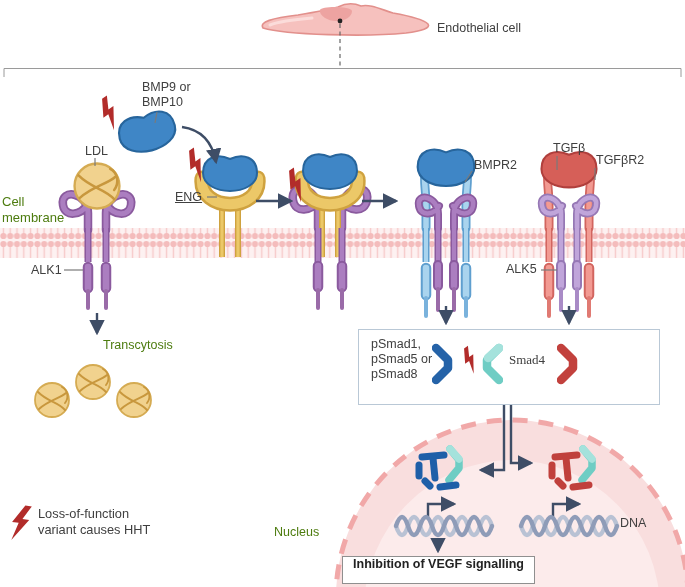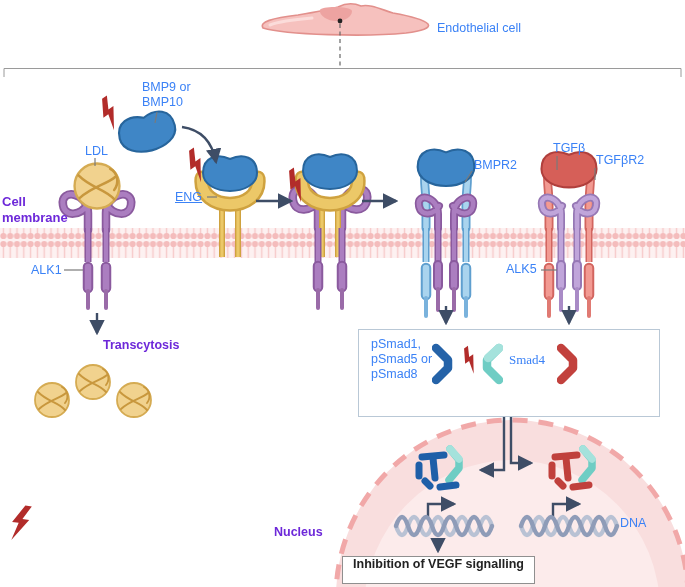--- a/index.html
+++ b/index.html
@@ -1,22 +1,22 @@
 <!DOCTYPE html>
 <html><head>
 <meta charset="utf-8">
 <style>
   html,body{margin:0;padding:0;background:#ffffff;}
   #canvas{position:relative;width:685px;height:587px;background:#fff;overflow:hidden;
           font-family:"Liberation Sans",sans-serif;color:#3c3c3c;}
   #artwork{position:absolute;left:0;top:0;z-index:1;}
-  .lbl{position:absolute;z-index:2;font-size:12.5px;line-height:15px;white-space:pre-line;color:#3b82f6;}
-  .bold{font-weight:bold;color:#6d28d9;}
+  .lbl{position:absolute;z-index:2;font-size:12.5px;line-height:15px;white-space:pre-line;color:#404040;}
+  .bold{font-weight:normal;color:#4d7c0f;}
   .box{position:absolute;z-index:2;background:#fff;box-sizing:border-box;}
-  #psmad-box{left:358px;top:329px;width:302px;height:88px;border:1.5px solid #b9c8d6;}
+  #psmad-box{left:358px;top:329px;width:302px;height:76px;border:1.5px solid #b9c8d6;}
   #psmad-box .abs{position:absolute;}
   #inhibition-box{left:342px;top:556px;width:193px;height:28px;border:1.3px solid #8f8f8f;
                   display:flex;align-items:flex-start;justify-content:center;
                   font-weight:bold;font-size:12.5px;color:#222;white-space:nowrap;z-index:3;}
 </style>
 </head>
 <body>
 
 <div id="canvas">
 
@@ -209,20 +209,22 @@
 membrane</div>
 <div class="lbl" style="left:175px;top:190px;text-decoration:underline;">ENG</div>
 <div class="lbl" style="left:31px;top:263px;">ALK1</div>
 <div class="lbl" style="left:474px;top:158px;">BMPR2</div>
 <div class="lbl" style="left:553px;top:141px;">TGFβ</div>
 <div class="lbl" style="left:596px;top:153px;">TGFβR2</div>
 <div class="lbl" style="left:506px;top:262px;">ALK5</div>
 <div class="lbl bold" style="left:55px;top:338px;margin-left:48px;">Transcytosis</div>
 <div class="lbl bold" style="left:274px;top:525px;">Nucleus</div>
 <div class="lbl" style="left:620px;top:516px;">DNA</div>
+<div class="lbl" style="left:38px;top:506px;font-size:12.8px;line-height:16px;">Loss-of-function
+variant causes HHT</div>
 
 <div id="psmad-box" class="box">
   <div class="lbl abs" style="left:12px;top:7px;">pSmad1,
 pSmad5 or
 pSmad8</div>
   <svg class="abs" style="left:73px;top:12px;" width="24" height="44" viewBox="0 0 24 44">
     <path d="M4,6 L16,18 L16,26 L4,38" fill="none" stroke="#2563a8" stroke-width="8.5" stroke-linecap="round" stroke-linejoin="round"></path>
   </svg>
   <svg class="abs" style="left:120px;top:12px;z-index:1;" width="24" height="44" viewBox="0 0 24 44">
     <path d="M20,6 L8,18 L8,26 L20,38" fill="none" stroke="#6fcdc4" stroke-width="8.5" stroke-linecap="round" stroke-linejoin="round"></path>

